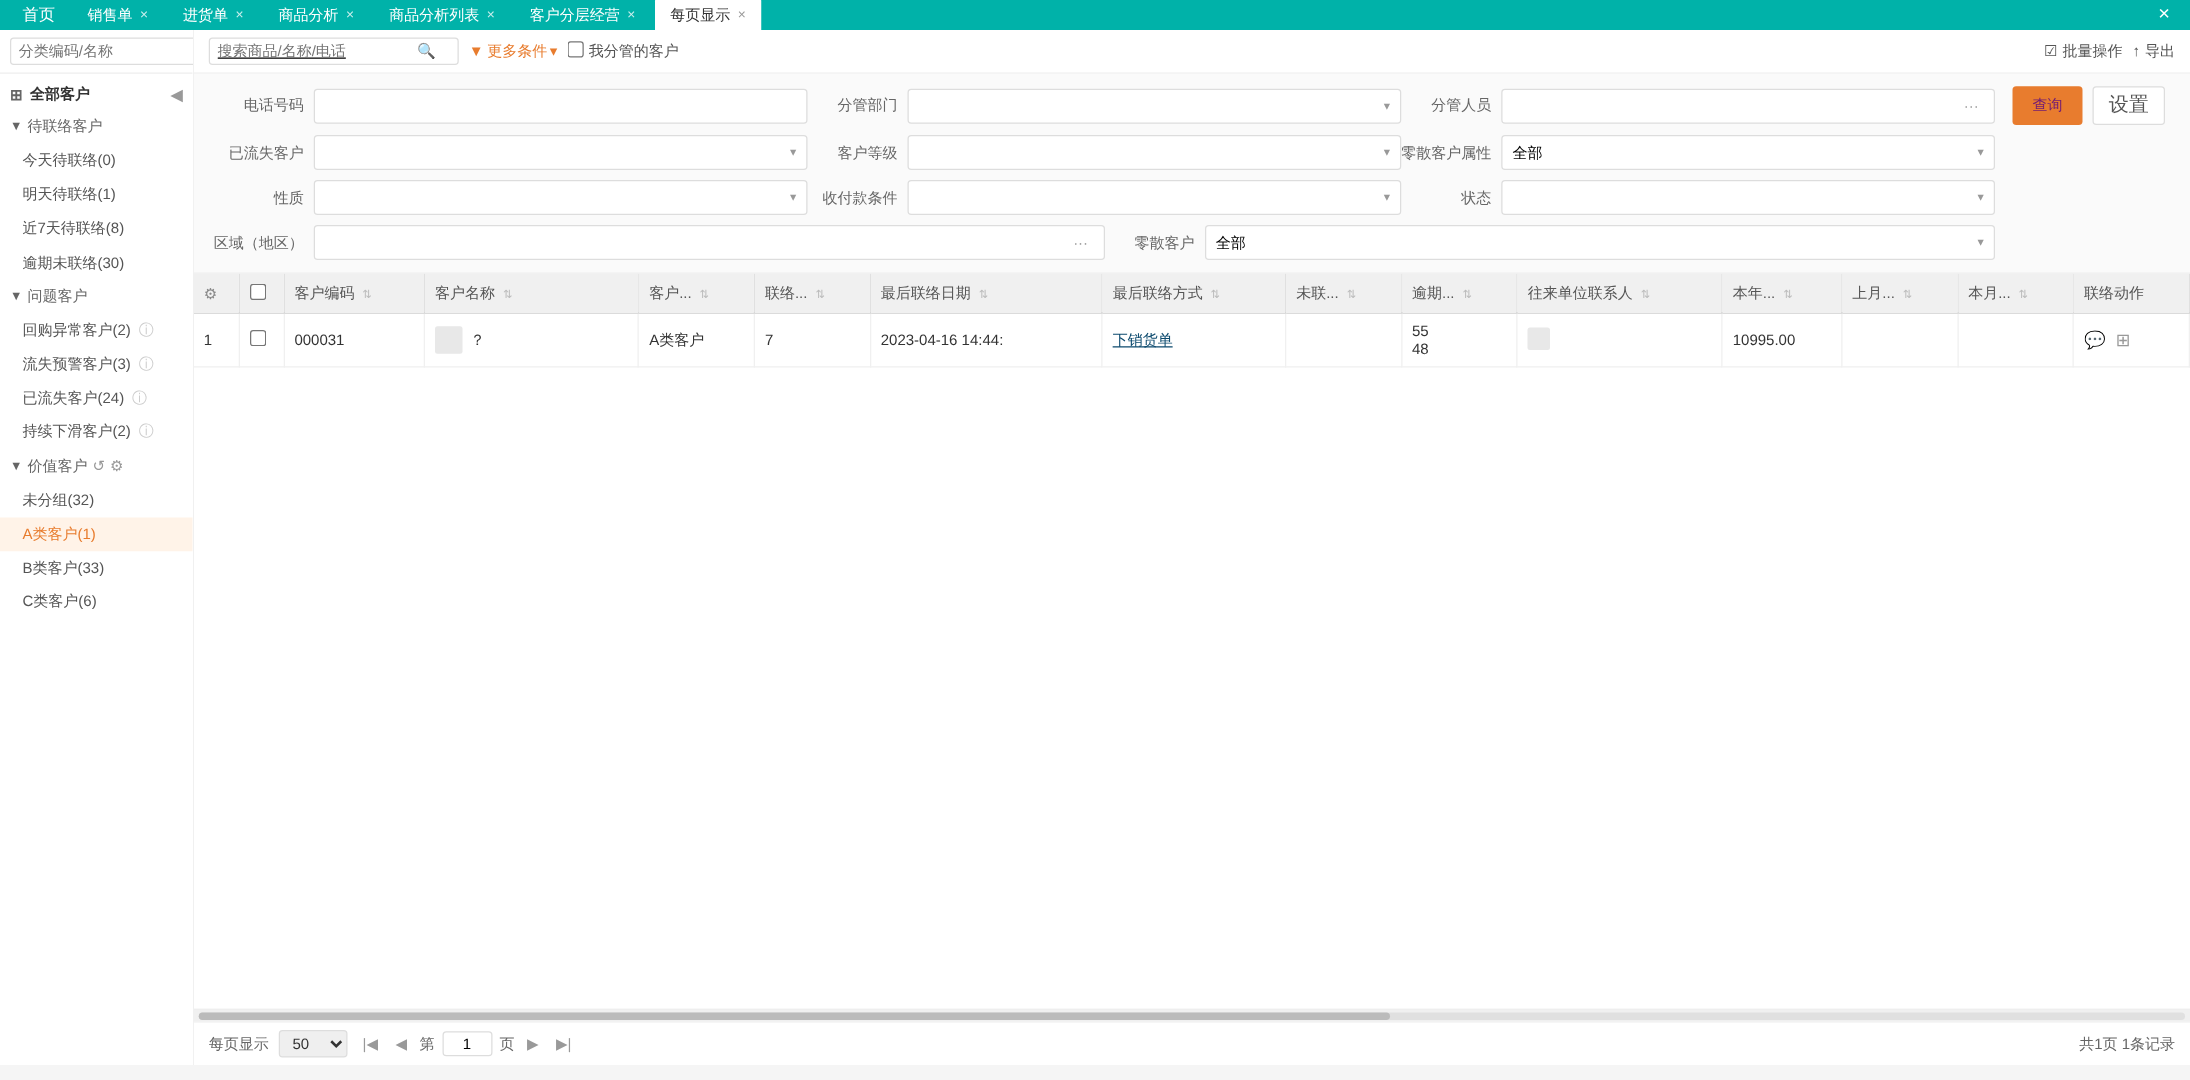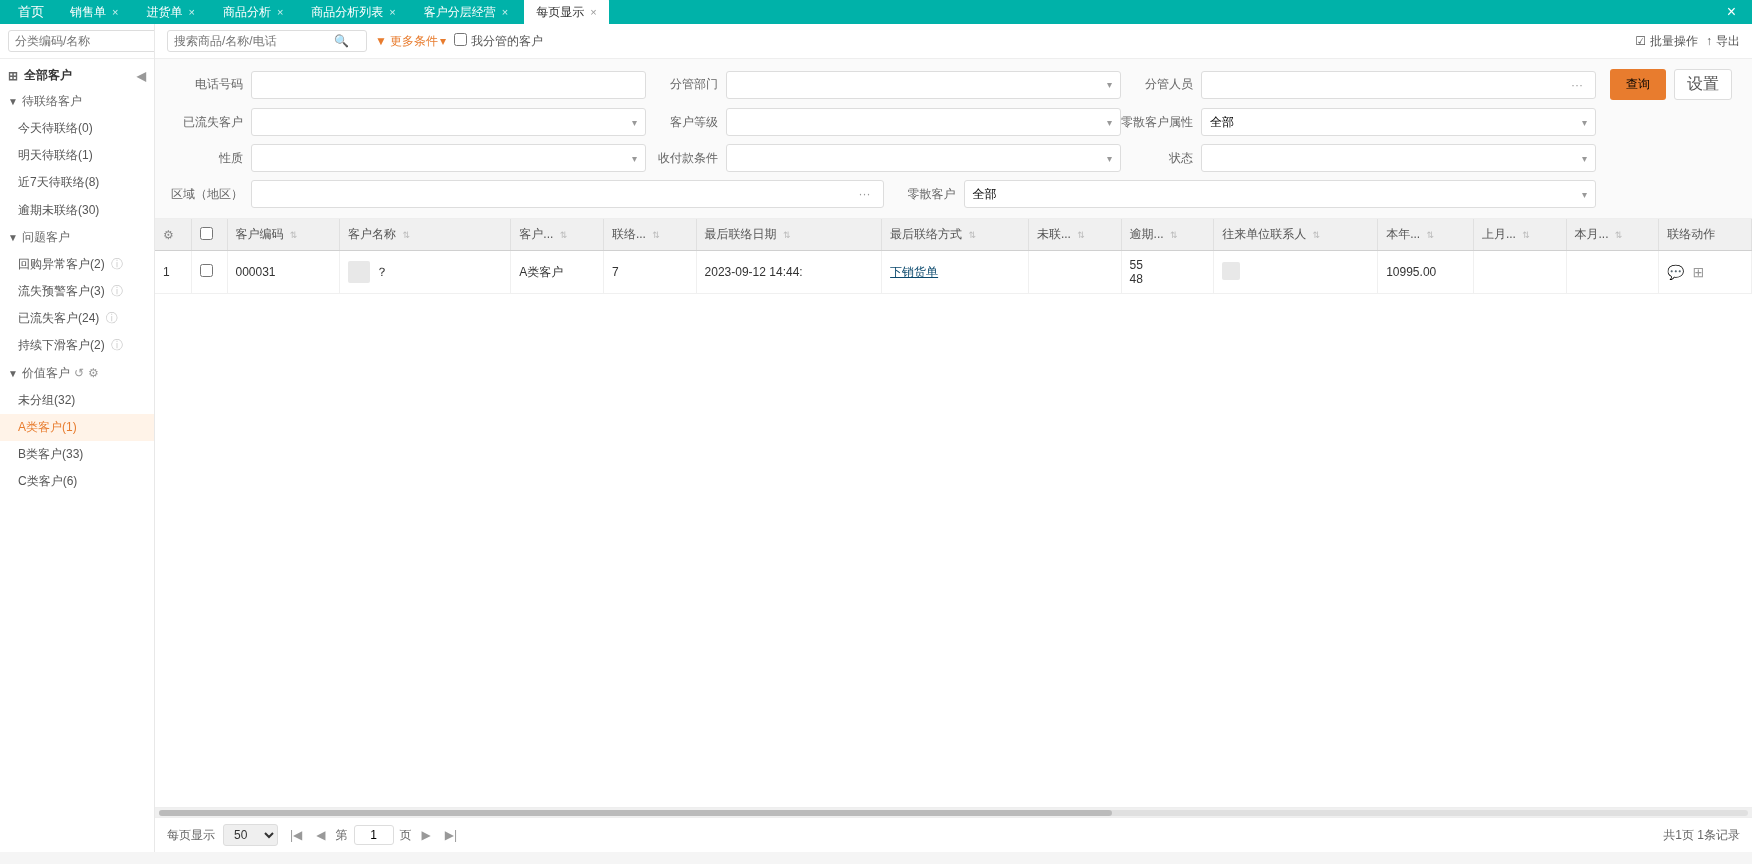--- a/index.html
+++ b/index.html
@@ -139,20 +139,21 @@
       border: 1px solid #ddd;
       border-radius: 3px;
       padding: 3px 6px;
       width: 200px;
     }
     .filter-search-wrap input {
       border: none;
       outline: none;
       font-size: 12px;
       width: 160px;
+      text-decoration: underline;
     }
     .filter-more {
       display: flex;
       align-items: center;
       color: #e87c2e;
       cursor: pointer;
       font-size: 12px;
     }
     .filter-more .filter-icon { margin-right: 3px; }
     .filter-checkbox {
@@ -282,21 +283,21 @@
       border-radius: 3px;
       padding: 2px 4px;
       text-align: center;
       font-size: 12px;
     }
     .total-label { margin-left: auto; color: #666; }
 
     
     .btn-orange {
       background: #e87c2e;
-      color: #000000;
+      color: #701a75;
       border: none;
       border-radius: 3px;
       padding: 5px 16px;
       cursor: pointer;
       font-size: 12px;
     }
     .btn-outline {
       background: #fff;
       color: #555;
       border: 1px solid #ddd;
@@ -647,21 +648,21 @@
             </td>
             <td>000031</td>
             <td>
               <div class="name-cell">
                 <span class="name-avatar"></span>
                 <span>？</span>
               </div>
             </td>
             <td>A类客户</td>
             <td>7</td>
-            <td>2023-09-12 14:44:</td>
+            <td>2023-04-16 14:44:</td>
             <td>
               <span class="link-text">下销货单</span>
             </td>
             <td></td>
             <td>
               <span>55</span>
               <br>
               <span>48</span>
             </td>
             <td>

